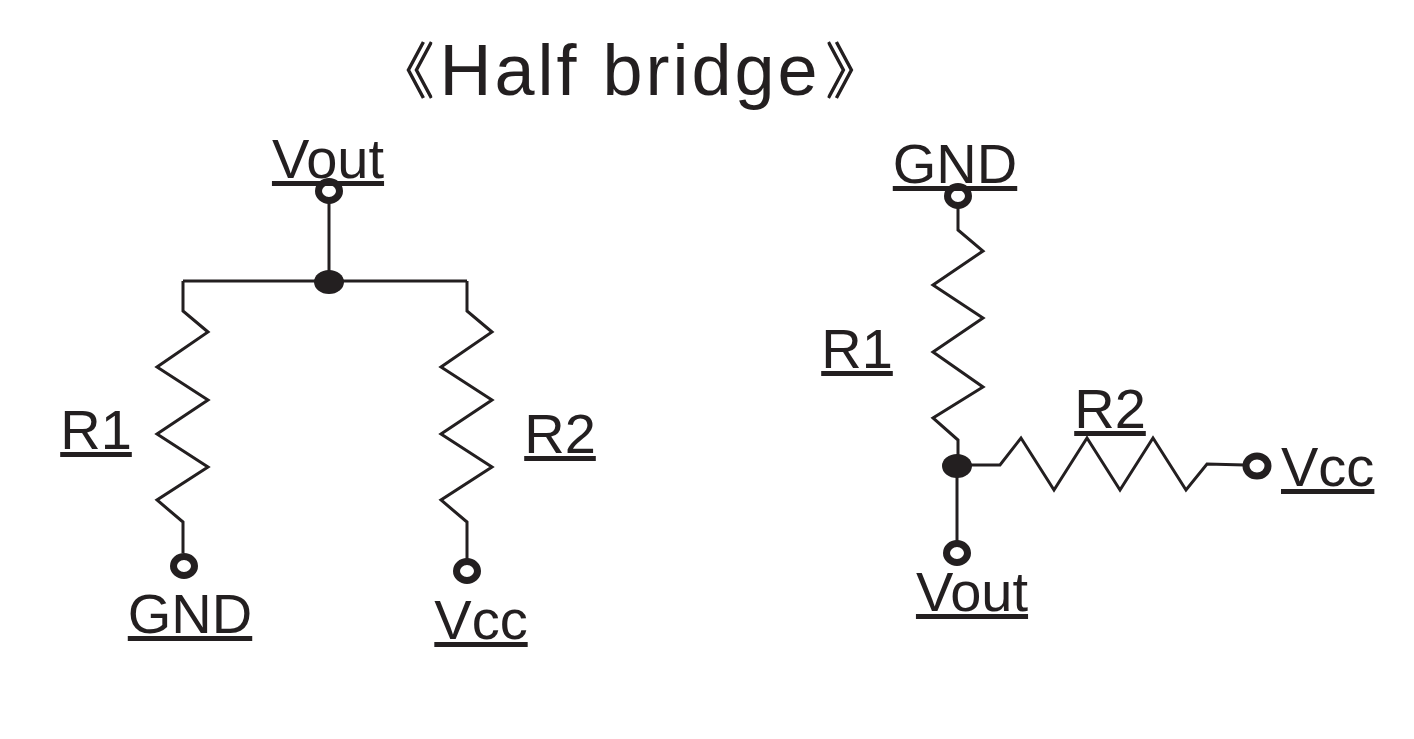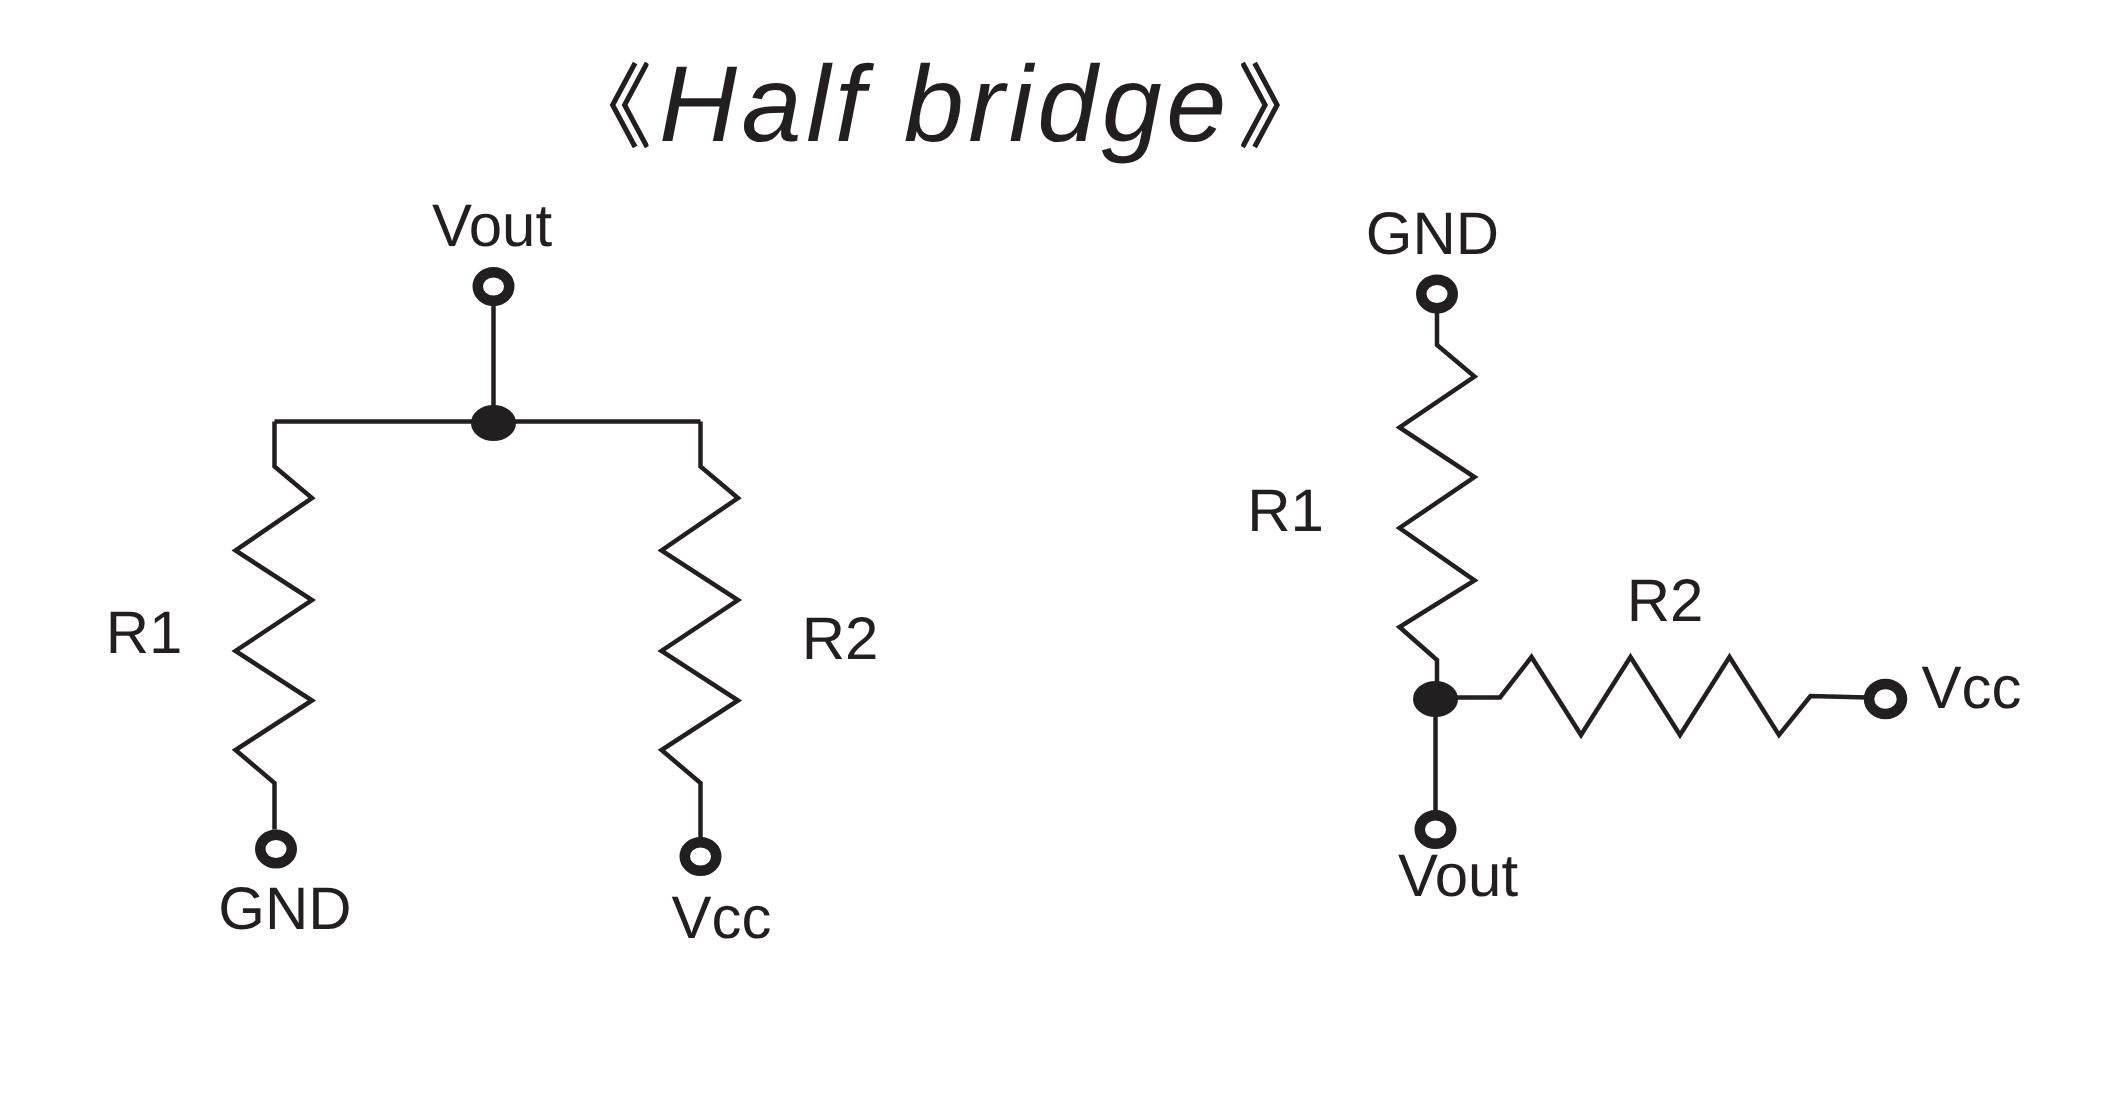--- a/index.html
+++ b/index.html
@@ -24,37 +24,37 @@
   .figure-title {
     position: absolute;
     left: 630px;
     top: 34px;
     transform: translateX(-50%);
     display: flex;
     align-items: center;
     gap: 7px;
     height: 72px;
     white-space: nowrap;
-    font-style: italic;
   }
   .figure-title .title-text {
     font-size: 72px;
     line-height: 1;
     letter-spacing: 3px;
     color: #231f20;
   }
   .bracket-svg {
     display: block;
   }
   .circuit-label {
     position: absolute;
-    font-size: 40px;
+    font-size: 56px;
     line-height: 1;
     color: #231f20;
     white-space: nowrap;
+    text-decoration: underline;
   }
   .centered {
     transform: translateX(-50%);
   }
   
   .l-vout { left: 328px; top: 131px; }
   .l-r1   { left: 96px;  top: 402px; }
   .l-r2   { left: 560px; top: 406px; }
   .l-gnd  { left: 190px; top: 586px; }
   .l-vcc  { left: 481px; top: 592px; }

